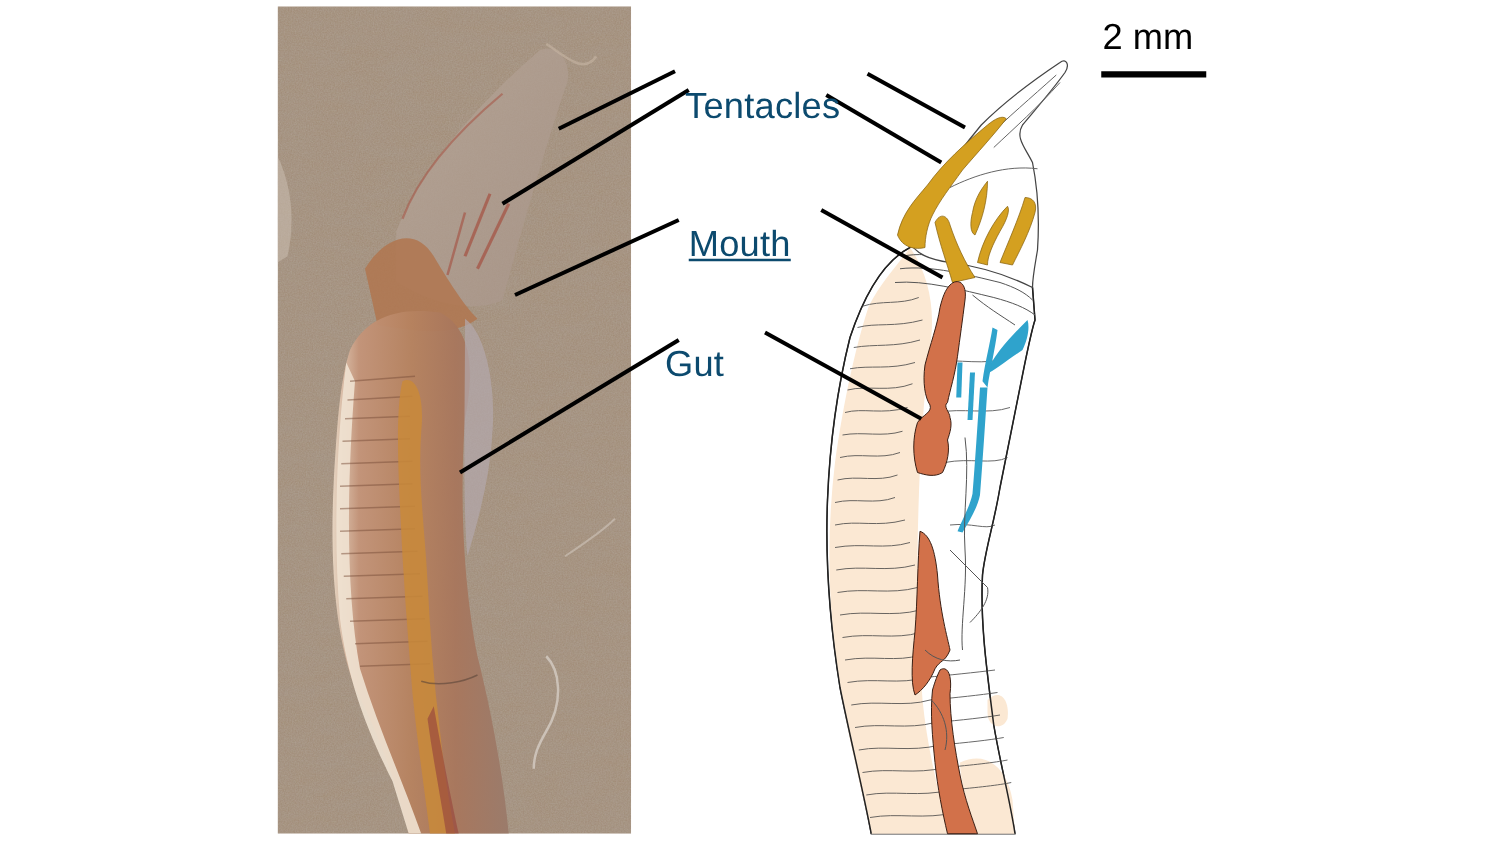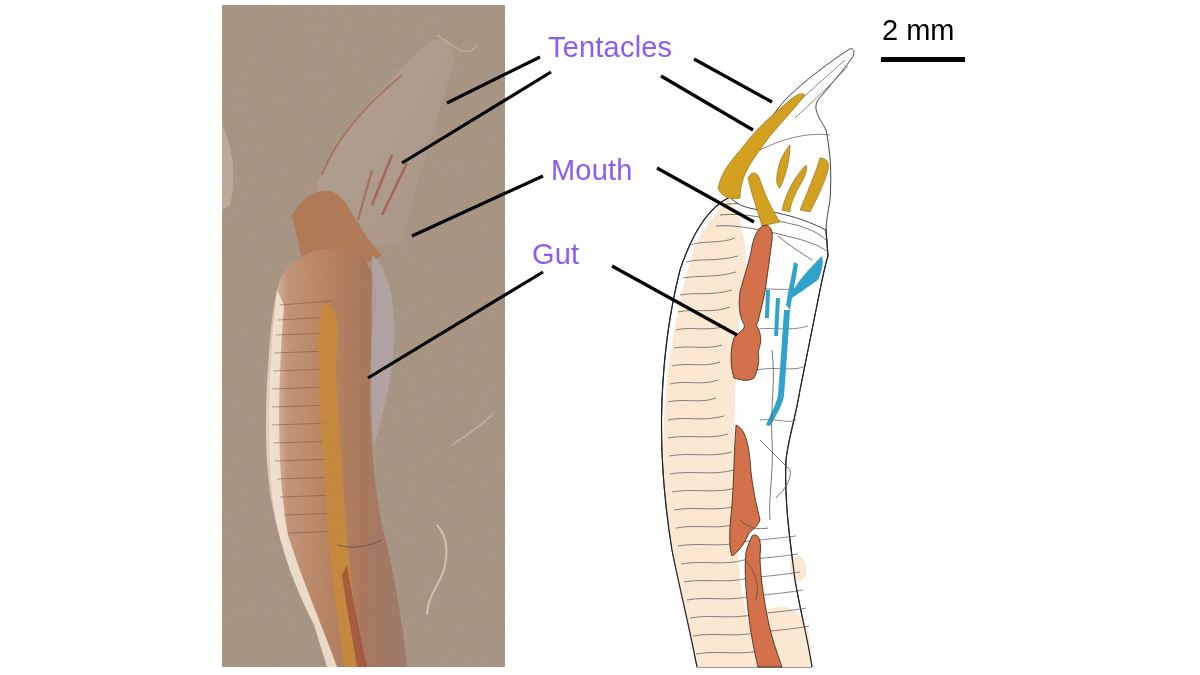--- a/index.html
+++ b/index.html
@@ -1,20 +1,20 @@
 <!DOCTYPE html>
 <html><head>
 <meta charset="utf-8">
 <style>
   html, body { margin:0; padding:0; background:#ffffff; }
   body { width:1200px; height:675px; position:relative; overflow:hidden; font-family:"Liberation Sans", "DejaVu Sans", sans-serif; }
   .figure { position:absolute; left:0; top:0; width:1200px; height:675px; }
   .photo-panel { position:absolute; left:222px; top:5px; width:283px; height:662px; overflow:hidden; }
   .drawing-panel { position:absolute; left:0; top:0; width:1200px; height:675px; }
-  .label { position:absolute; font-size:29px; color:#8b5cf6; line-height:1; white-space:nowrap; letter-spacing:0.2px; }
+  .label { position:absolute; font-size:29px; color:#0c4a6e; line-height:1; white-space:nowrap; letter-spacing:0.2px;margin-top:38px; }
   .scale-text { position:absolute; font-size:29px; color:#000; line-height:1; white-space:nowrap; }
   svg { display:block; }
 </style>
 </head>
 <body>
 
 <div class="figure">
 
   <div class="photo-panel">
     <svg width="283" height="662" viewBox="0 0 283 662">
@@ -184,17 +184,17 @@
         <line x1="657" y1="168" x2="754" y2="222"></line>
         <line x1="543" y1="272" x2="368" y2="378"></line>
         <line x1="612" y1="266" x2="737" y2="335"></line>
       </g>
 
       <rect x="881" y="57" width="84" height="5" fill="#000"></rect>
     </svg>
   </div>
 
   <span class="label" style="left:548px; top:33px;">Tentacles</span>
-  <span class="label" style="left:551px; top:156px;">Mouth</span>
+  <span class="label" style="left:551px; top:144px;text-decoration:underline;">Mouth</span>
   <span class="label" style="left:532px; top:240px;">Gut</span>
   <span class="scale-text" style="left:882px; top:16px;">2 mm</span>
 
 </div>
 
 </body></html>

